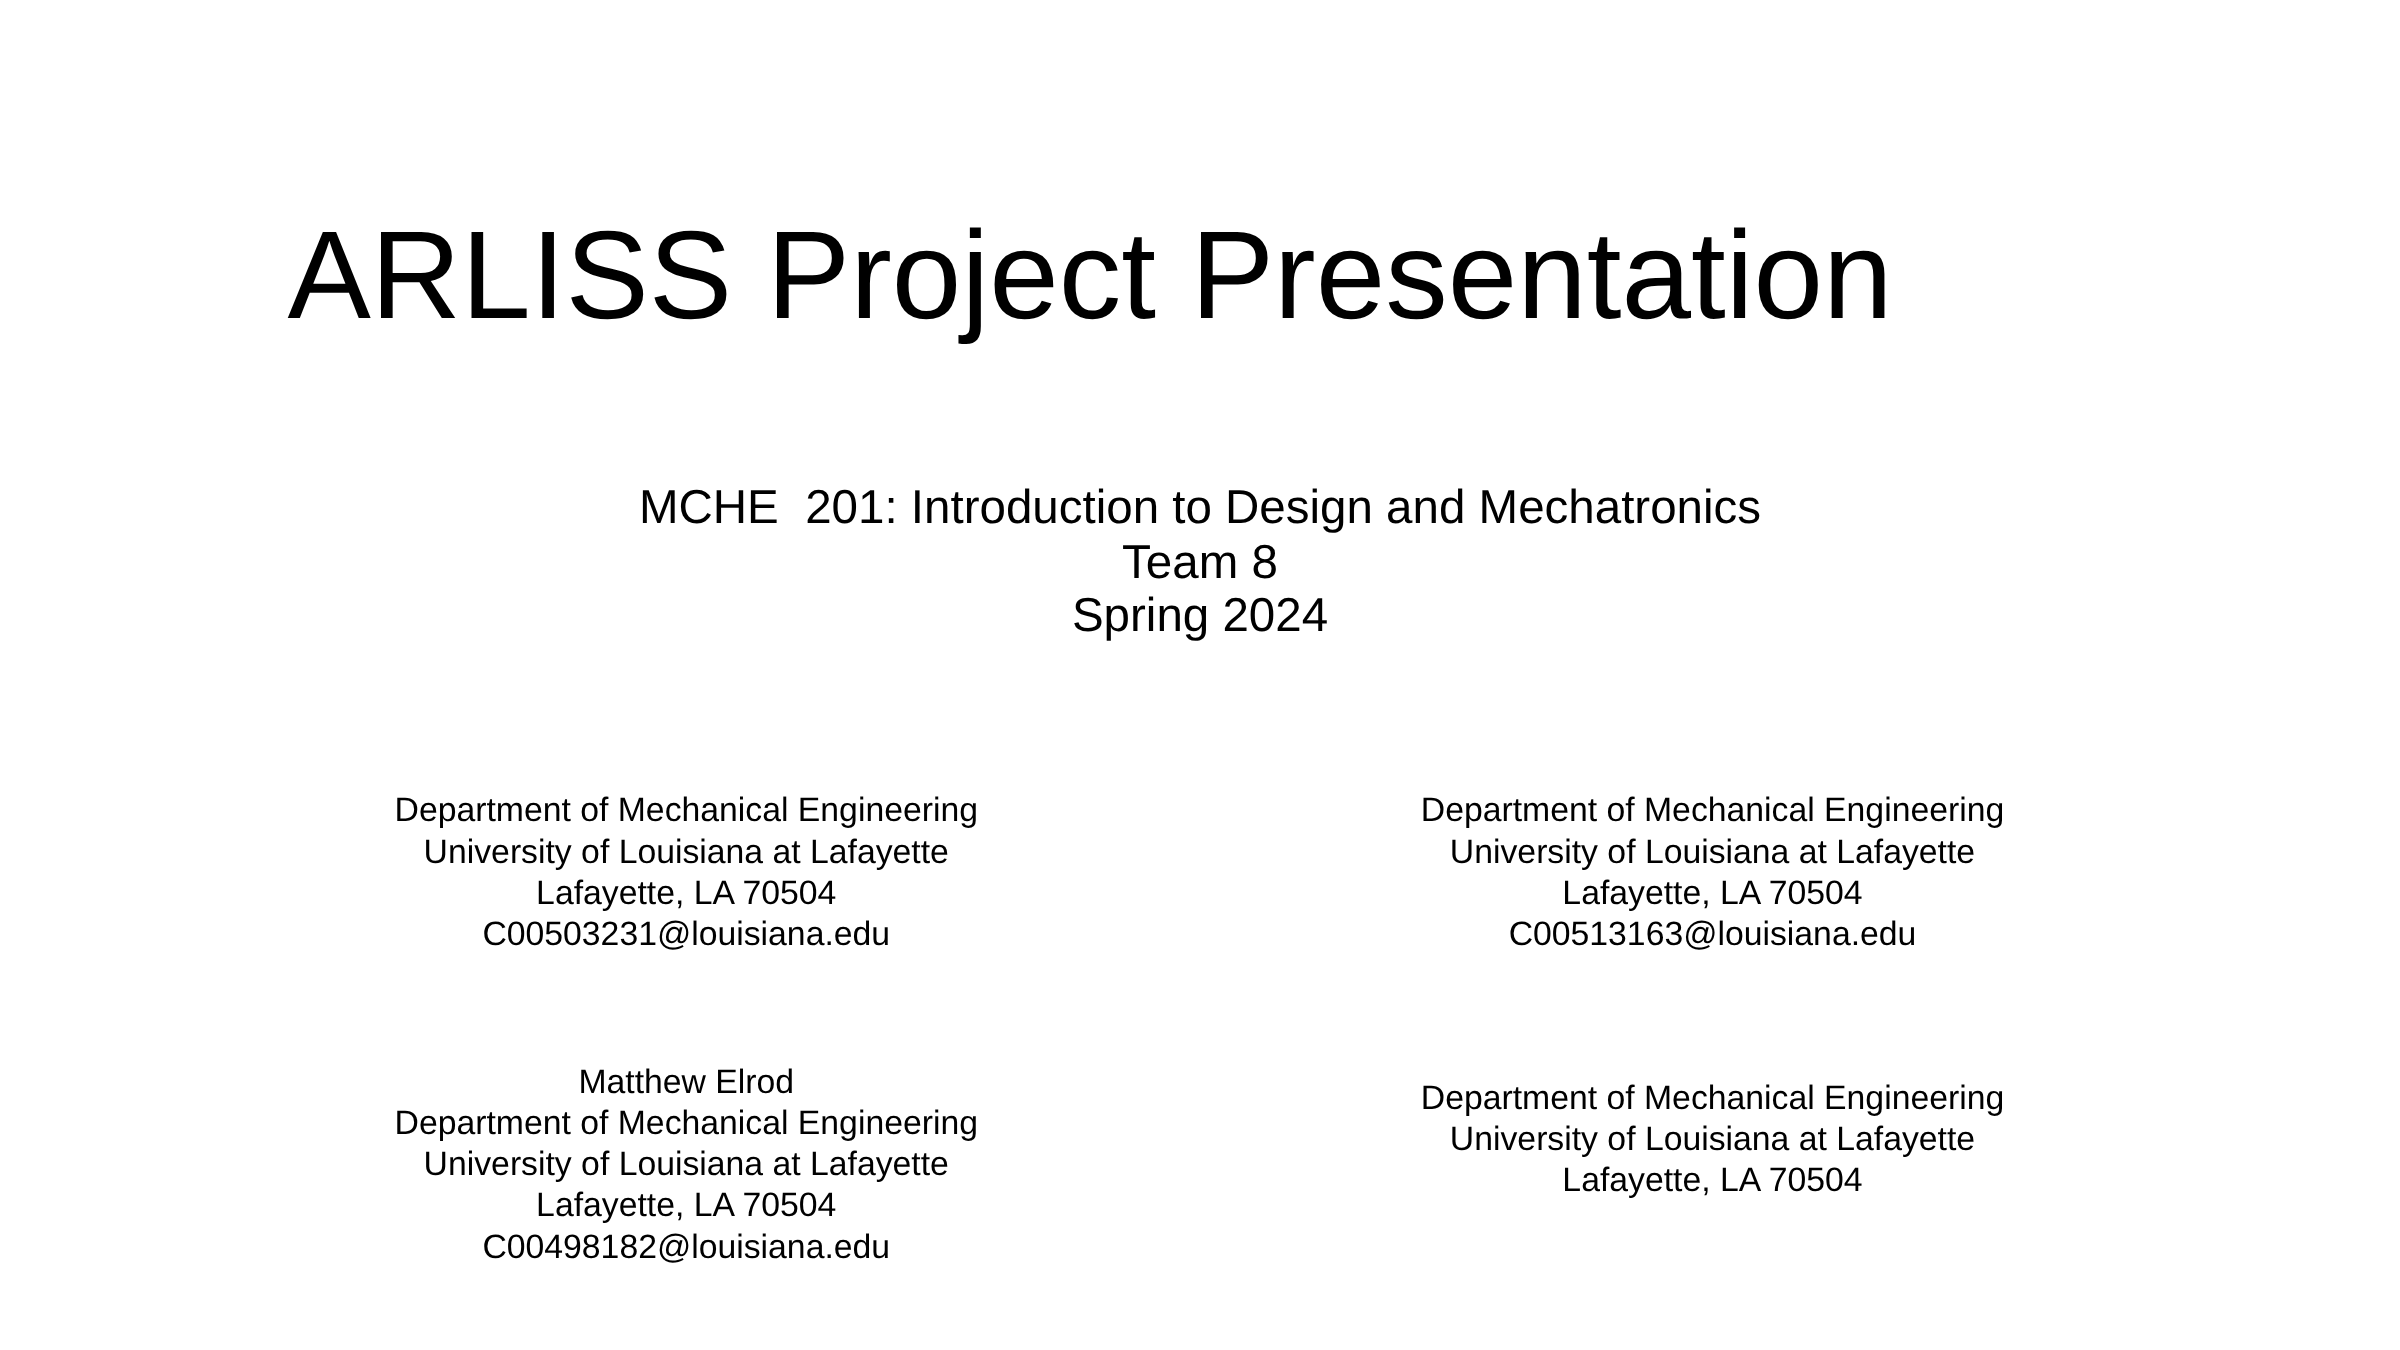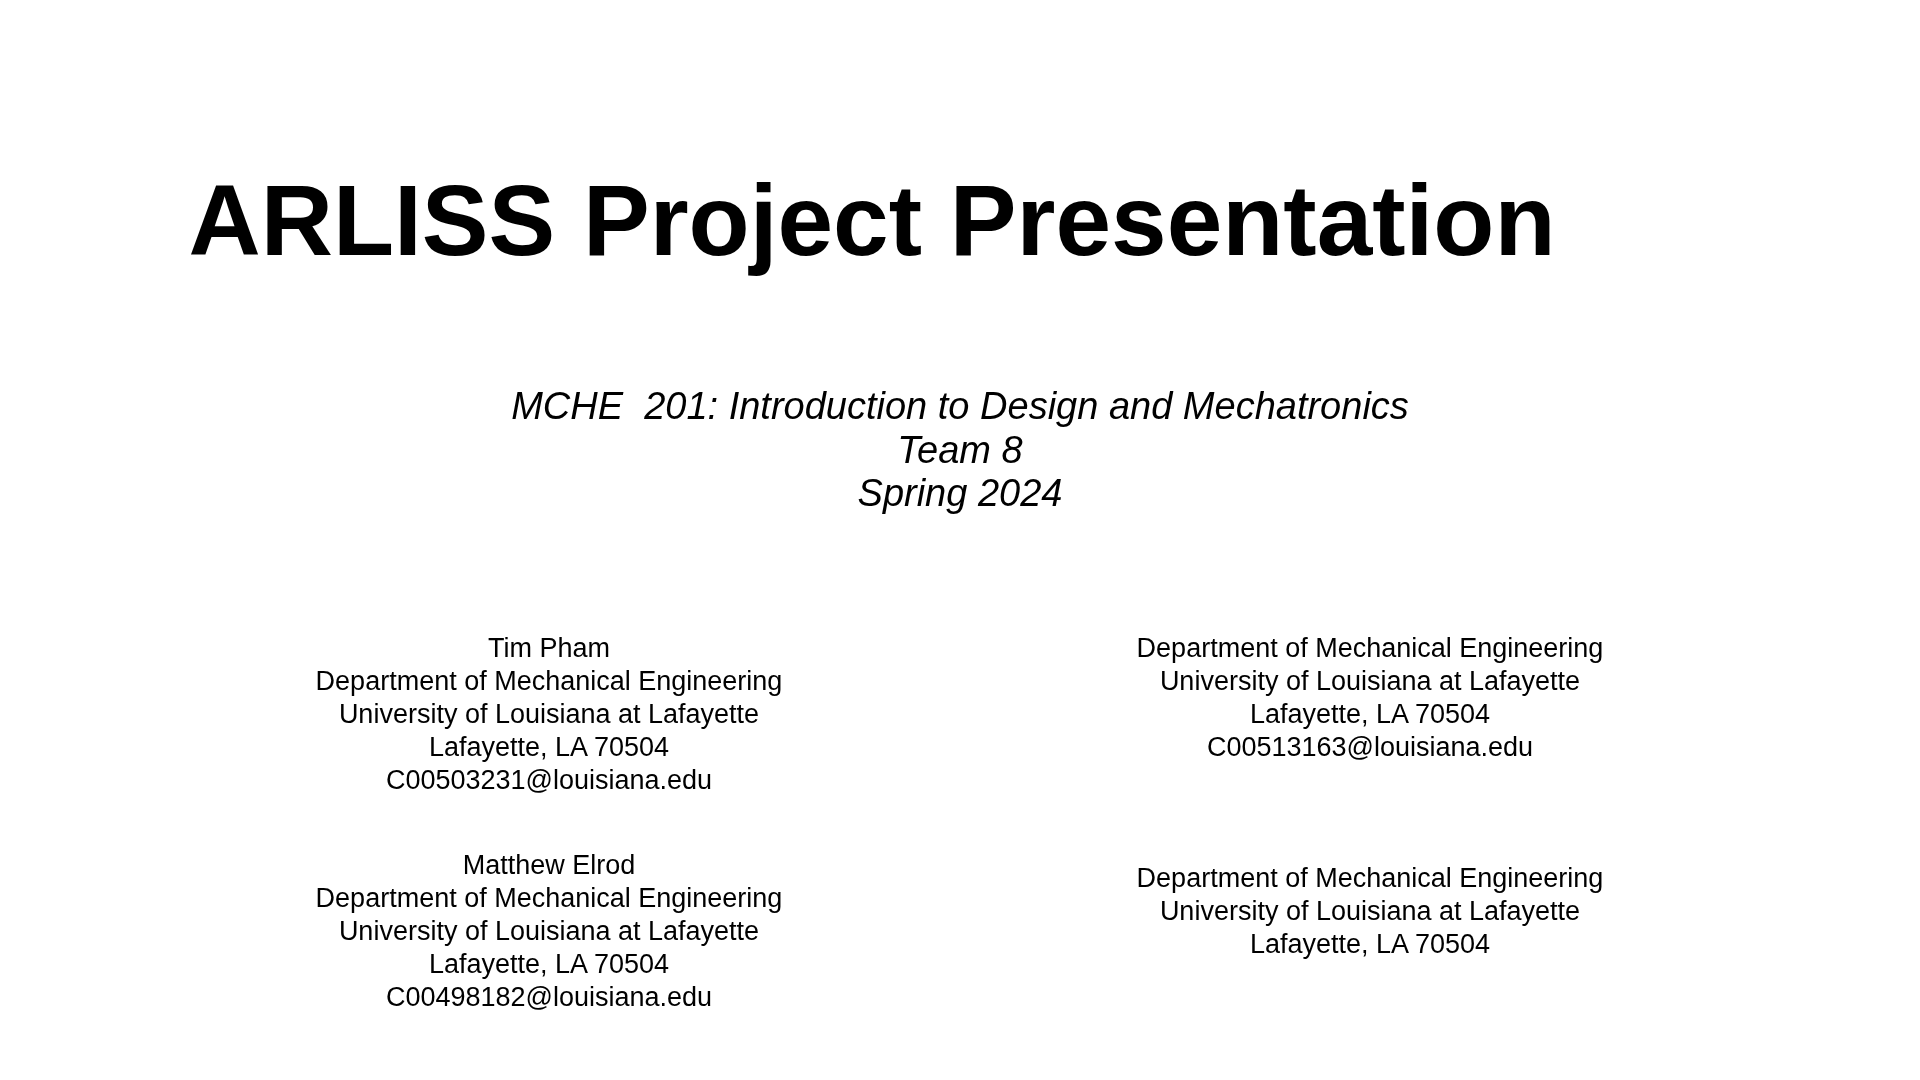--- a/index.html
+++ b/index.html
@@ -21,35 +21,34 @@
       width: 1920px;
       height: 1080px;
       background: #ffffff;
     }
     .title {
       position: absolute;
       left: 0;
       width: 1744px;
       top: 160px;
       text-align: center;
-      font-weight: bold;
+      font-weight: normal;
       font-size: 100px;
       line-height: 120px;
       letter-spacing: 0px;
       margin: 0;
     }
     .subtitle {
       position: absolute;
       left: 0;
       width: 1920px;
       top: 385px;
       text-align: center;
       font-size: 38px;
       line-height: 43.5px;
-      font-style: italic;
     }
     .subtitle div { white-space: pre; }
     .author {
       position: absolute;
       width: 700px;
       text-align: center;
       font-size: 27px;
       line-height: 33px;
     }
     .author div { white-space: pre; }
@@ -67,21 +66,20 @@
 
   <h1 class="title">ARLISS Project Presentation</h1>
 
   <div class="subtitle">
     <div>MCHE  201: Introduction to Design and Mechatronics</div>
     <div>Team 8</div>
     <div>Spring 2024</div>
   </div>
 
   <div class="author col-left a0">
-    <div>Tim Pham</div>
     <div>Department of Mechanical Engineering</div>
     <div>University of Louisiana at Lafayette</div>
     <div>Lafayette, LA 70504</div>
     <div>C00503231@louisiana.edu</div>
   </div>
 
   <div class="author col-right a1">
     <div>Department of Mechanical Engineering</div>
     <div>University of Louisiana at Lafayette</div>
     <div>Lafayette, LA 70504</div>

